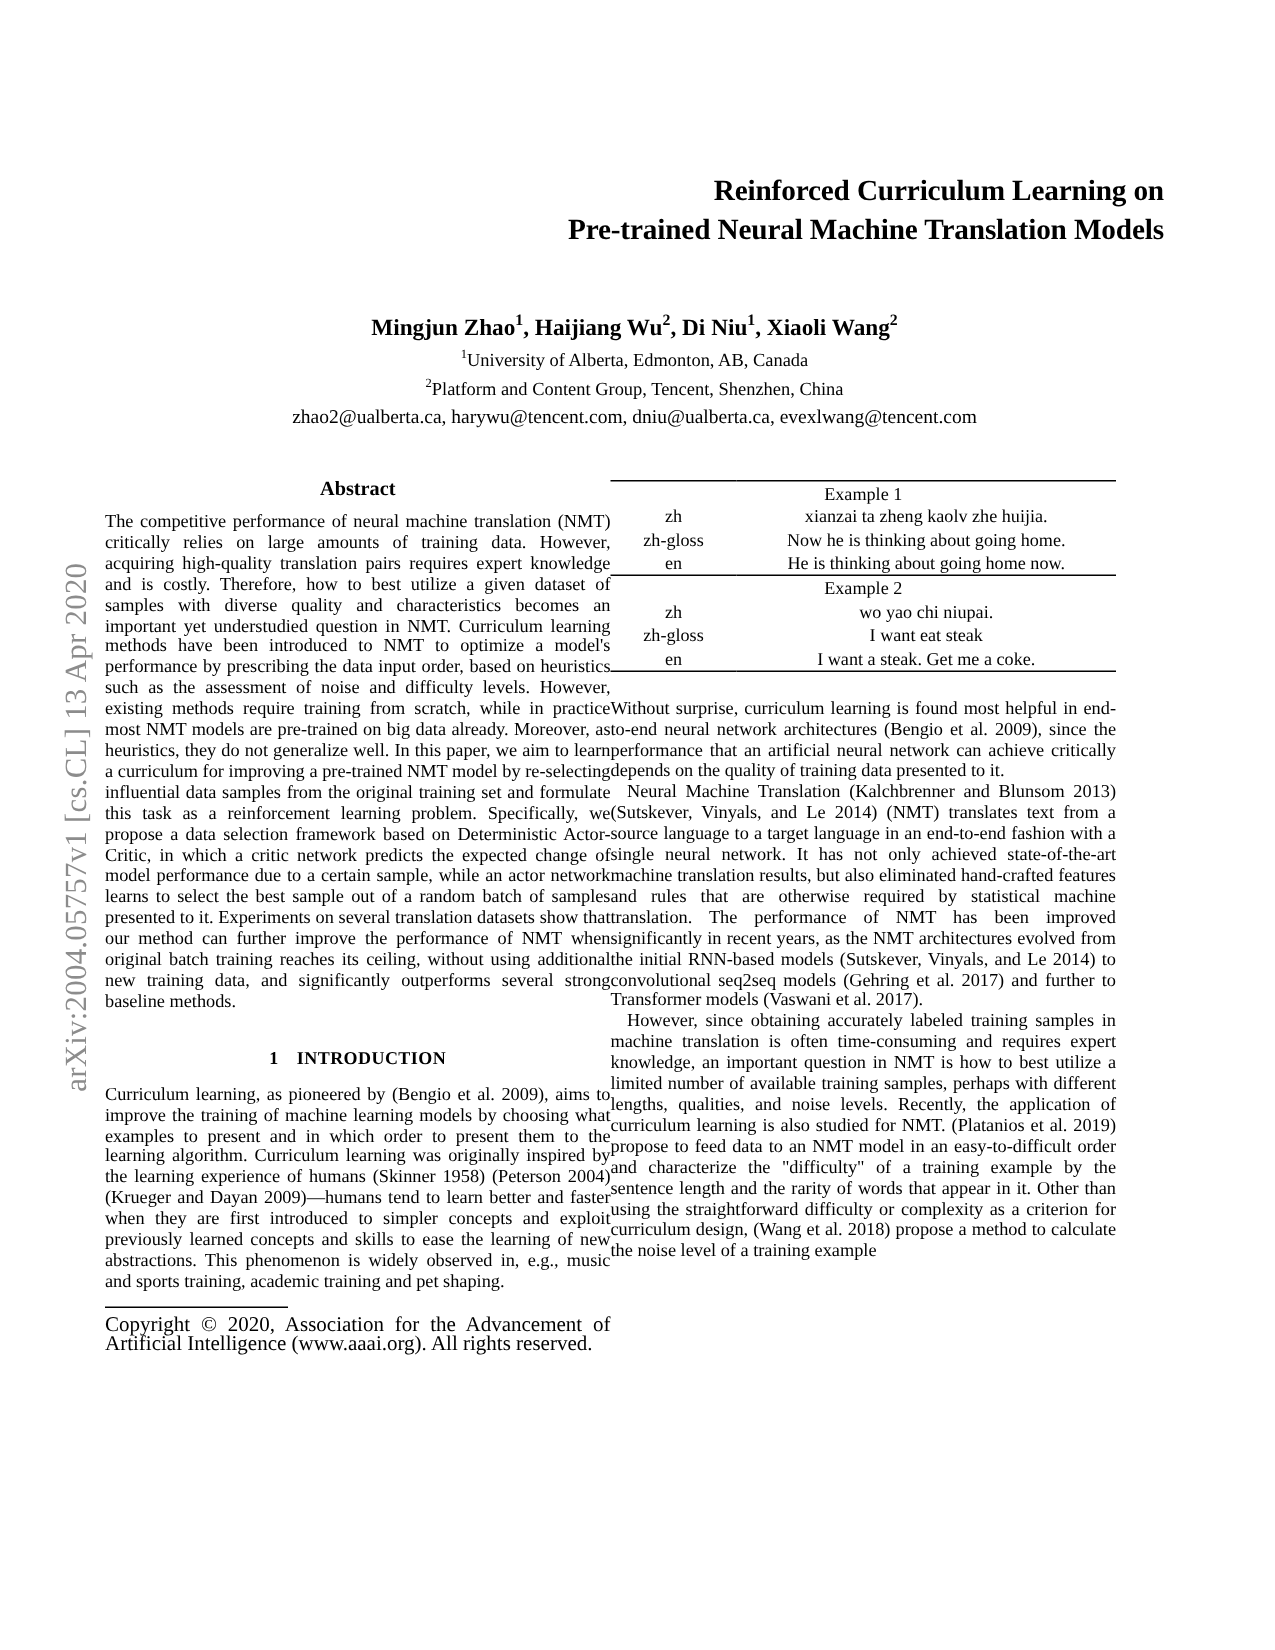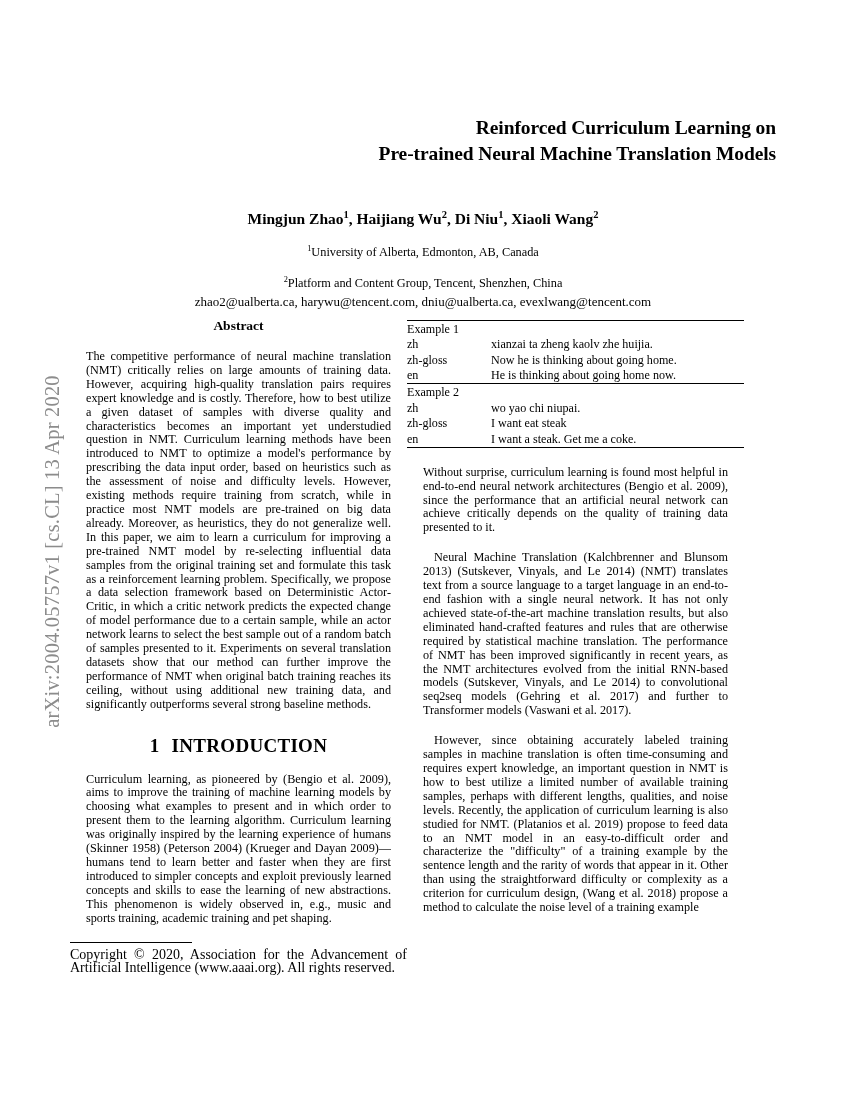--- a/index.html
+++ b/index.html
@@ -55,21 +55,21 @@
     text-align: center;
     font-weight: bold;
     font-size: 15.5px;
     margin-top: 42px;
     line-height: 20px;
   }
   .affil {
     text-align: center;
     font-size: 12.3px;
     line-height: 16px;
-    margin-top: 15px;
+    margin-top: 3px;
   }
   .emails {
     text-align: center;
     font-size: 13px;
     line-height: 16px;
     margin-top: 3px;
   }
   sup { font-size: 0.68em; vertical-align: super; line-height: 0; }
 
   .columns {
@@ -82,31 +82,31 @@
   .col {
     width: 337px;
   }
   .section-head {
     text-align: center;
     font-weight: bold;
     font-size: 13.5px;
     margin: 0 0 7px 0;
   }
   p.body {
-    margin: 16px;
+    margin: 0;
     font-size: 12.2px;
     line-height: 13.9px;
     text-align: justify;
     text-justify: inter-word;
     hyphens: auto;
   }
   p.body + p.body { text-indent: 11px; }
   .intro-head {
     font-weight: bold;
-    font-size: 19px;
+    font-size: 12px;
     text-align: center;
     margin: 23px 0 10px 0;
     letter-spacing: 0.3px;
   }
   .intro-head .num { margin-right: 12px; }
   .footnote-rule {
     width: 122px;
     border: 0;
     border-top: 0.8px solid #000;
     margin: 9px 0 5px 0;
@@ -121,20 +121,21 @@
   .table-wrap { margin-top: 2px; }
   table.examples {
     width: 100%;
     border-collapse: collapse;
     font-size: 12.1px;
   }
   table.examples td {
     padding: 0.6px 0 0.6px 0;
     vertical-align: top;
     line-height: 14.4px;
+    text-align: center;
   }
   td.lbl { width: 84px; }
   .rule-top td { border-top: 1.1px solid #000; padding-top: 2.5px; }
   .rule-mid td { border-top: 0.7px solid #000; padding-top: 2.5px; }
   .rule-bot td { border-bottom: 1.1px solid #000; padding-bottom: 2.5px; }
   .ex-head td { font-size: 12.1px; }
   .caption {
     margin-top: 12px;
     font-size: 12.1px;
     text-align: center;

